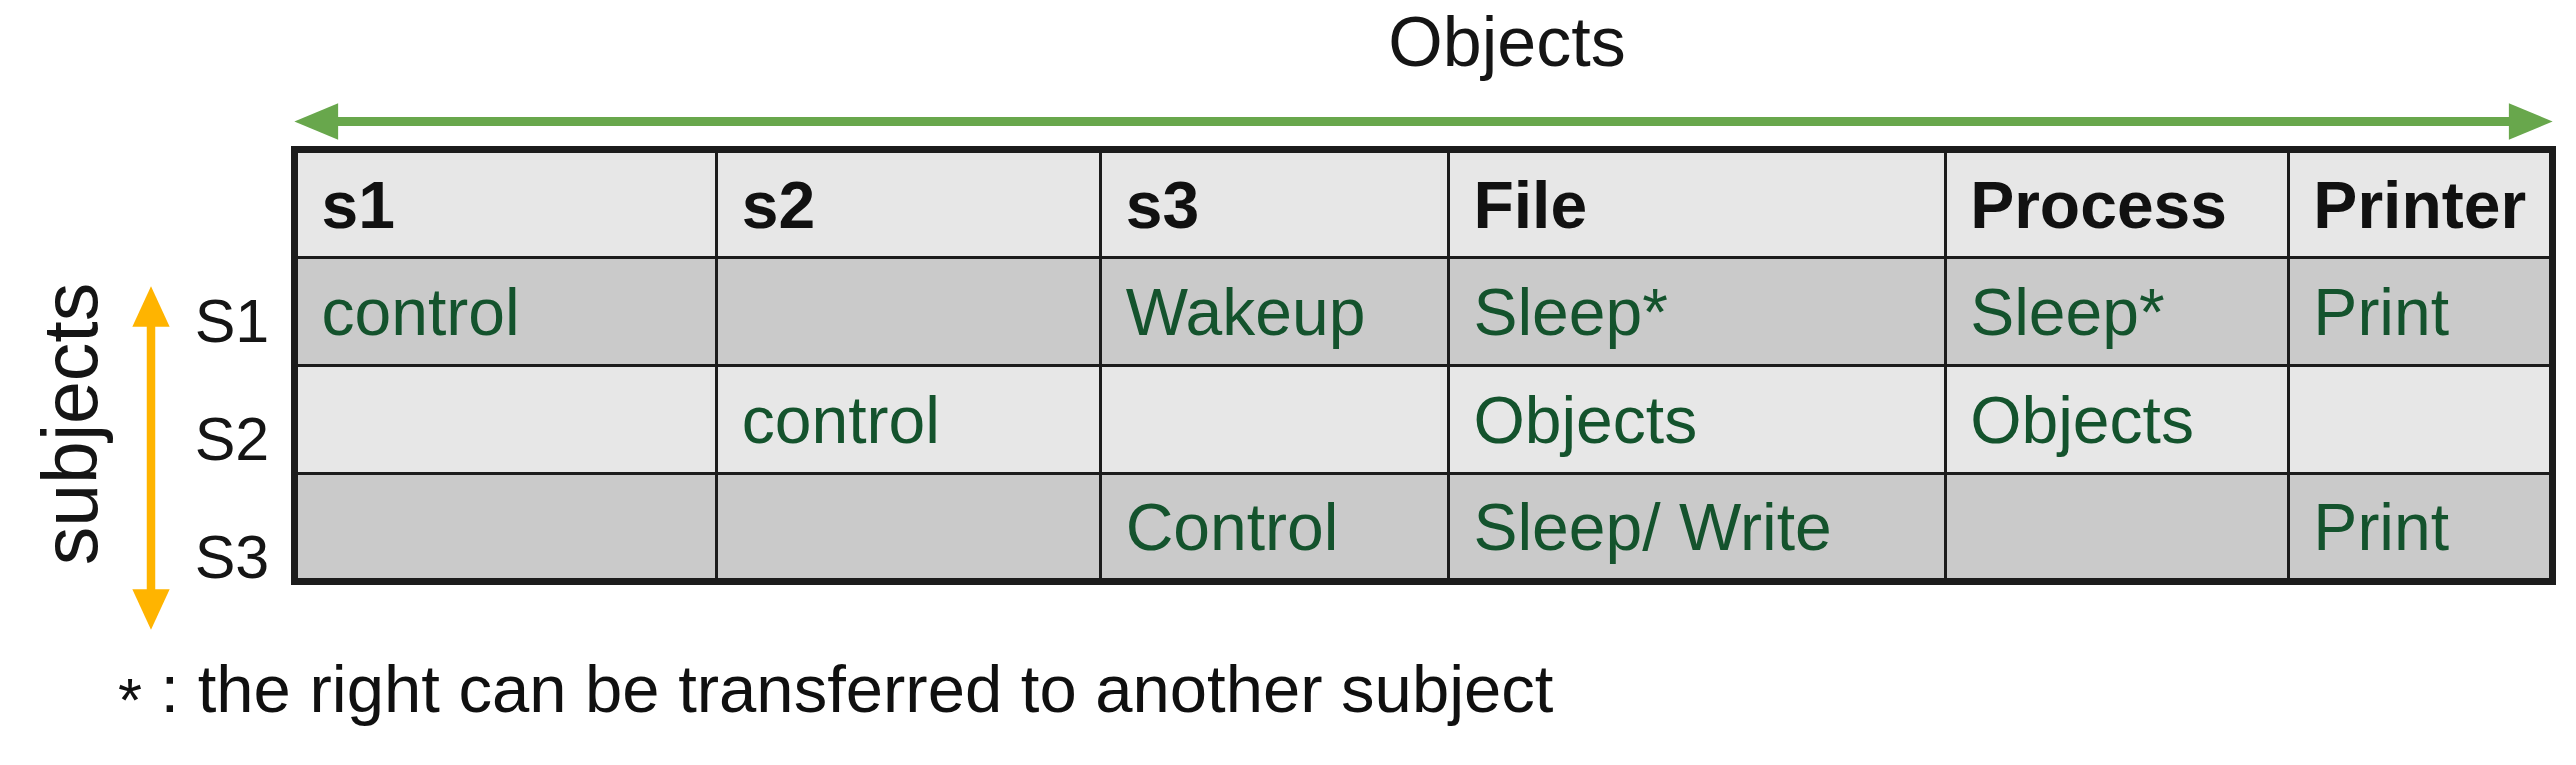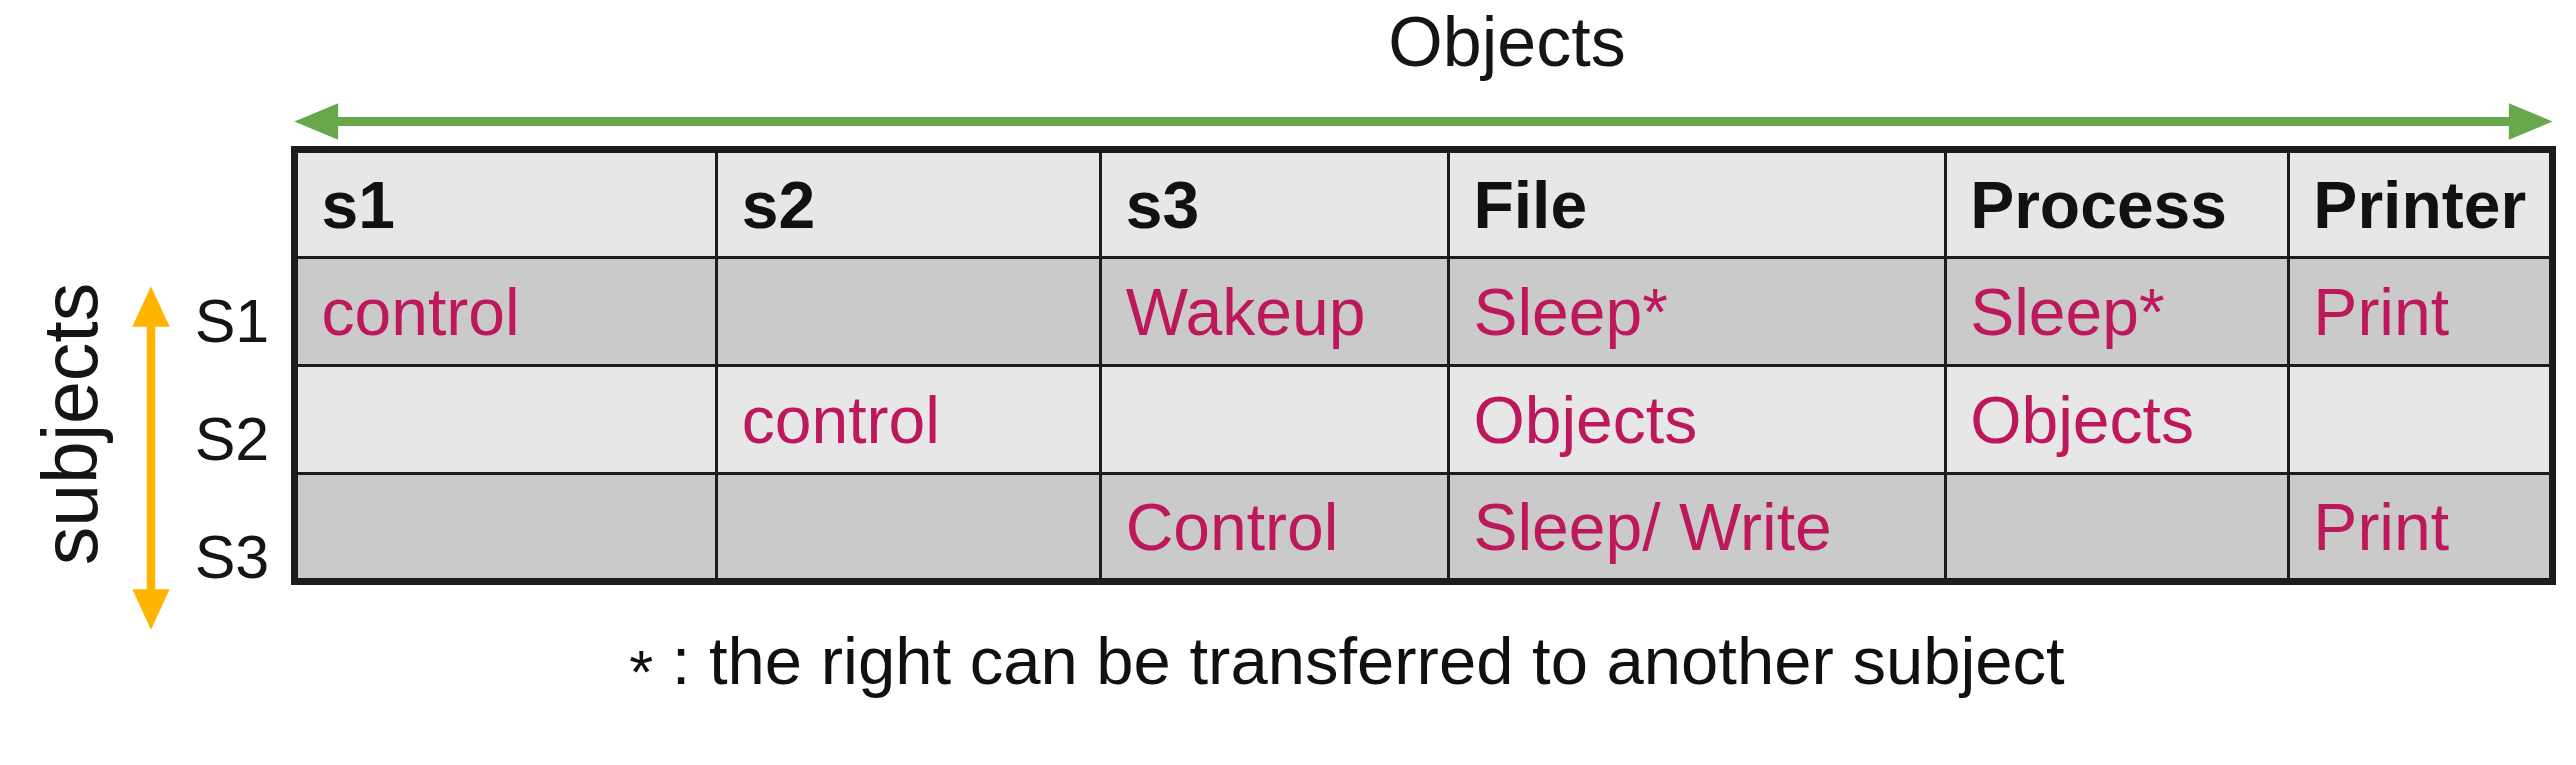--- a/index.html
+++ b/index.html
@@ -107,30 +107,29 @@
   }
   table.matrix th {
     background: var(--row-light);
     font-weight: 700;
     font-size: 66px;
     color: #111111;
   }
   table.matrix td {
     font-weight: 400;
     font-size: 66px;
-    color: #be185d;
+    color: #14532d;
   }
   tr.row-dark td  { background: var(--row-dark); }
   tr.row-light td { background: var(--row-light); }
 
   
   .footnote {
     position: absolute;
-    left: 118px; top: 622px; width: 2458px;
-    text-align: center;
+    left: 118px; top: 650px; width: 2458px;
     font-size: 67px;
     color: #101010;
     white-space: nowrap;
   }
   .footnote .footnote-star {
     position: relative; top: 0.14em;
     margin-right: 11.8px;
     font-size: 0.92em;
   }
   .footnote .footnote-text { margin-left: 6.7px; }

